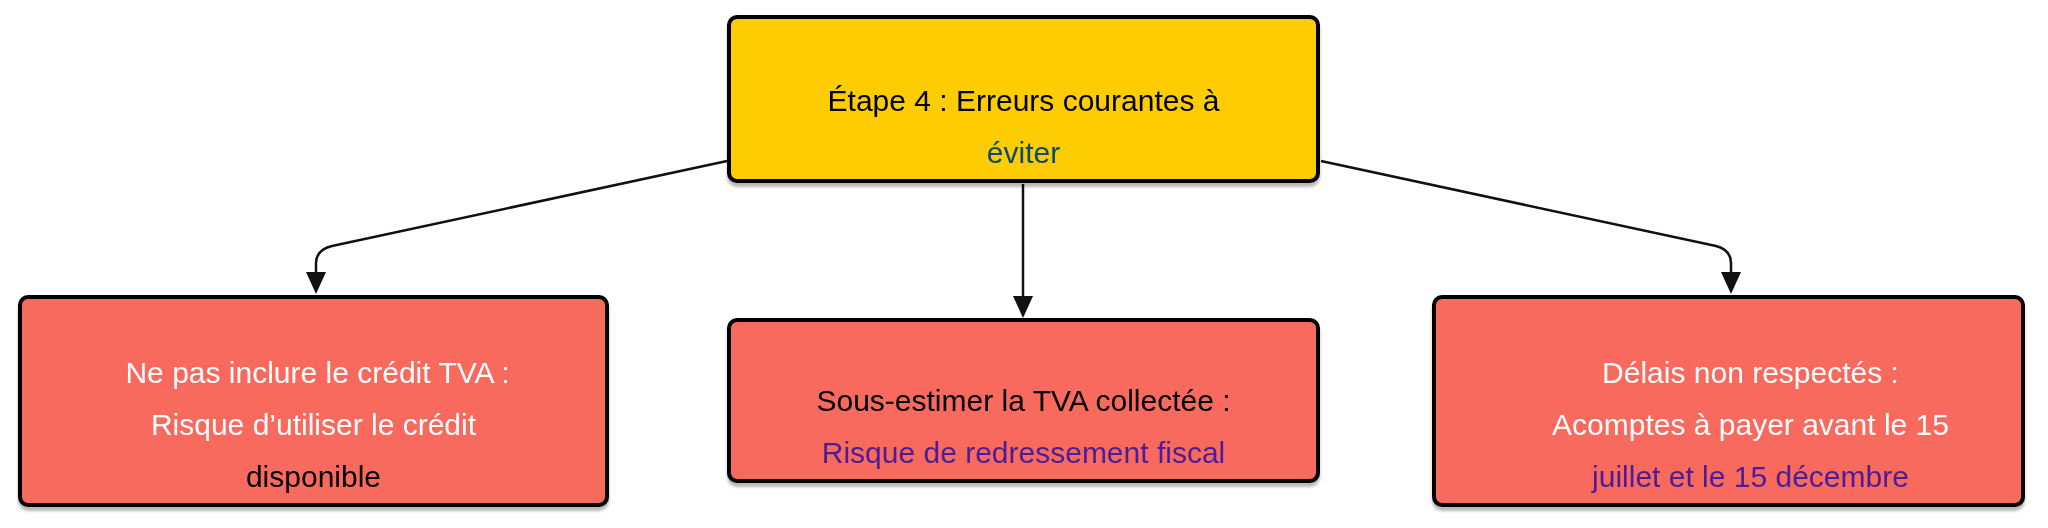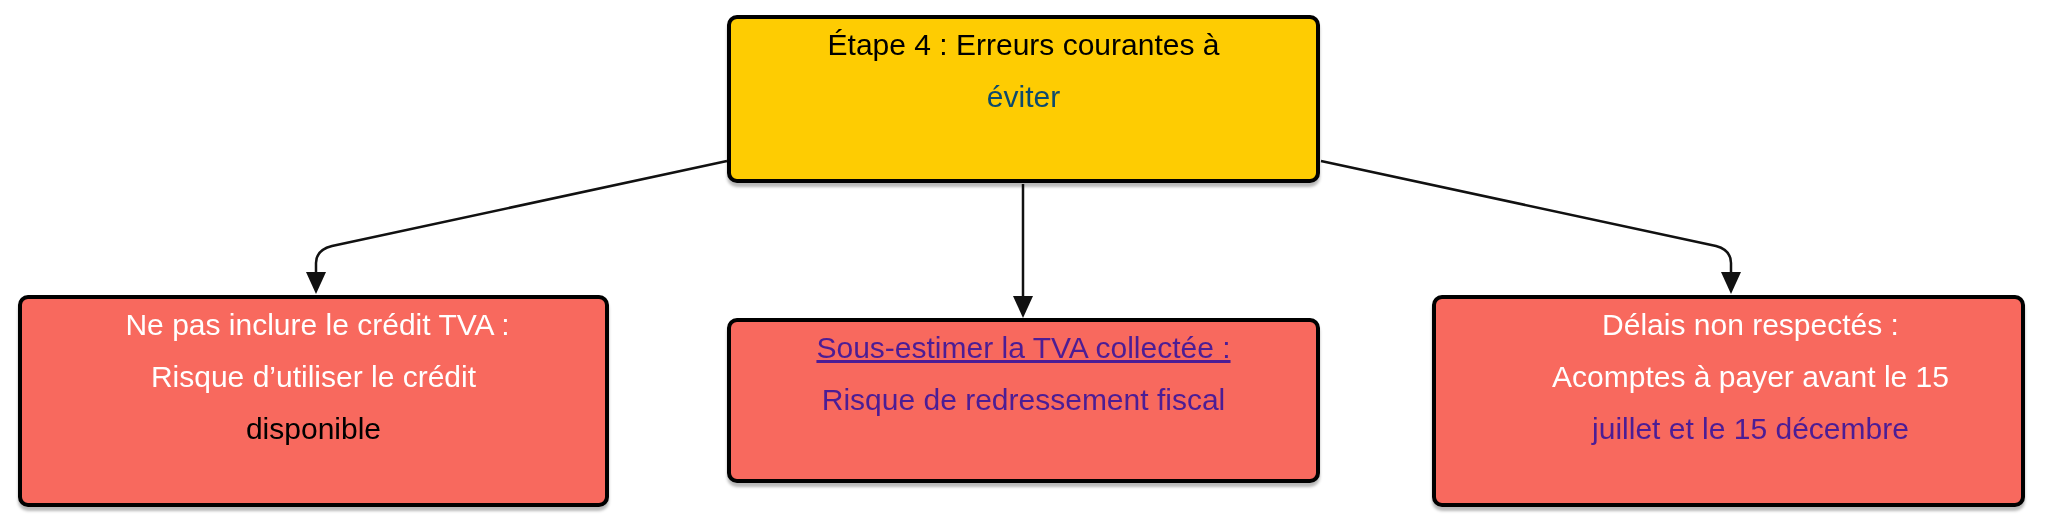--- a/index.html
+++ b/index.html
@@ -25,21 +25,21 @@
   }
   .node {
     position: absolute;
     box-sizing: border-box;
     border: 4px solid #000000;
     border-radius: 10px;
     box-shadow: 0 4px 3px rgba(0, 0, 0, 0.28);
     display: flex;
     flex-direction: column;
     align-items: center;
-    justify-content: flex-start;
+    justify-content: flex-end;
     text-align: center;
     font-size: 30px;
   }
   .node .line {
     line-height: 52px;
     white-space: nowrap;
   }
   .node-root   { left: 727px;  top: 15px;  width: 593px; height: 168px; }
   .node-left   { left: 18px;   top: 295px; width: 591px; height: 212px; }
   .node-middle { left: 727px;  top: 318px; width: 593px; height: 165px; }
@@ -73,21 +73,21 @@
     <div class="line" style="color: #0c4a6e;">éviter</div>
   </div>
 
   <div class="node node-left" style="background-color: rgb(248, 105, 94);">
     <div class="line" style="color: rgb(255, 255, 255); margin-left: 8px;">Ne pas inclure le crédit TVA :</div>
     <div class="line" style="color: rgb(255, 255, 255);">Risque d’utiliser le crédit</div>
     <div class="line" style="color: #000000;">disponible</div>
   </div>
 
   <div class="node node-middle" style="background-color: rgb(248, 105, 94);">
-    <div class="line" style="color: #4c1d95; text-decoration: underline;">Sous-estimer la TVA collectée :</div>
+    <div class="line" style="color: #000000;">Sous-estimer la TVA collectée :</div>
     <div class="line" style="color: #4c1d95;">Risque de redressement fiscal</div>
   </div>
 
   <div class="node node-right" style="background-color: rgb(248, 105, 94); padding-left: 44px;">
     <div class="line" style="color: rgb(255, 255, 255);">Délais non respectés :</div>
     <div class="line" style="color: rgb(255, 255, 255);">Acomptes à payer avant le 15</div>
     <div class="line" style="color: #4c1d95;">juillet et le 15 décembre</div>
   </div>
 
 </div>

